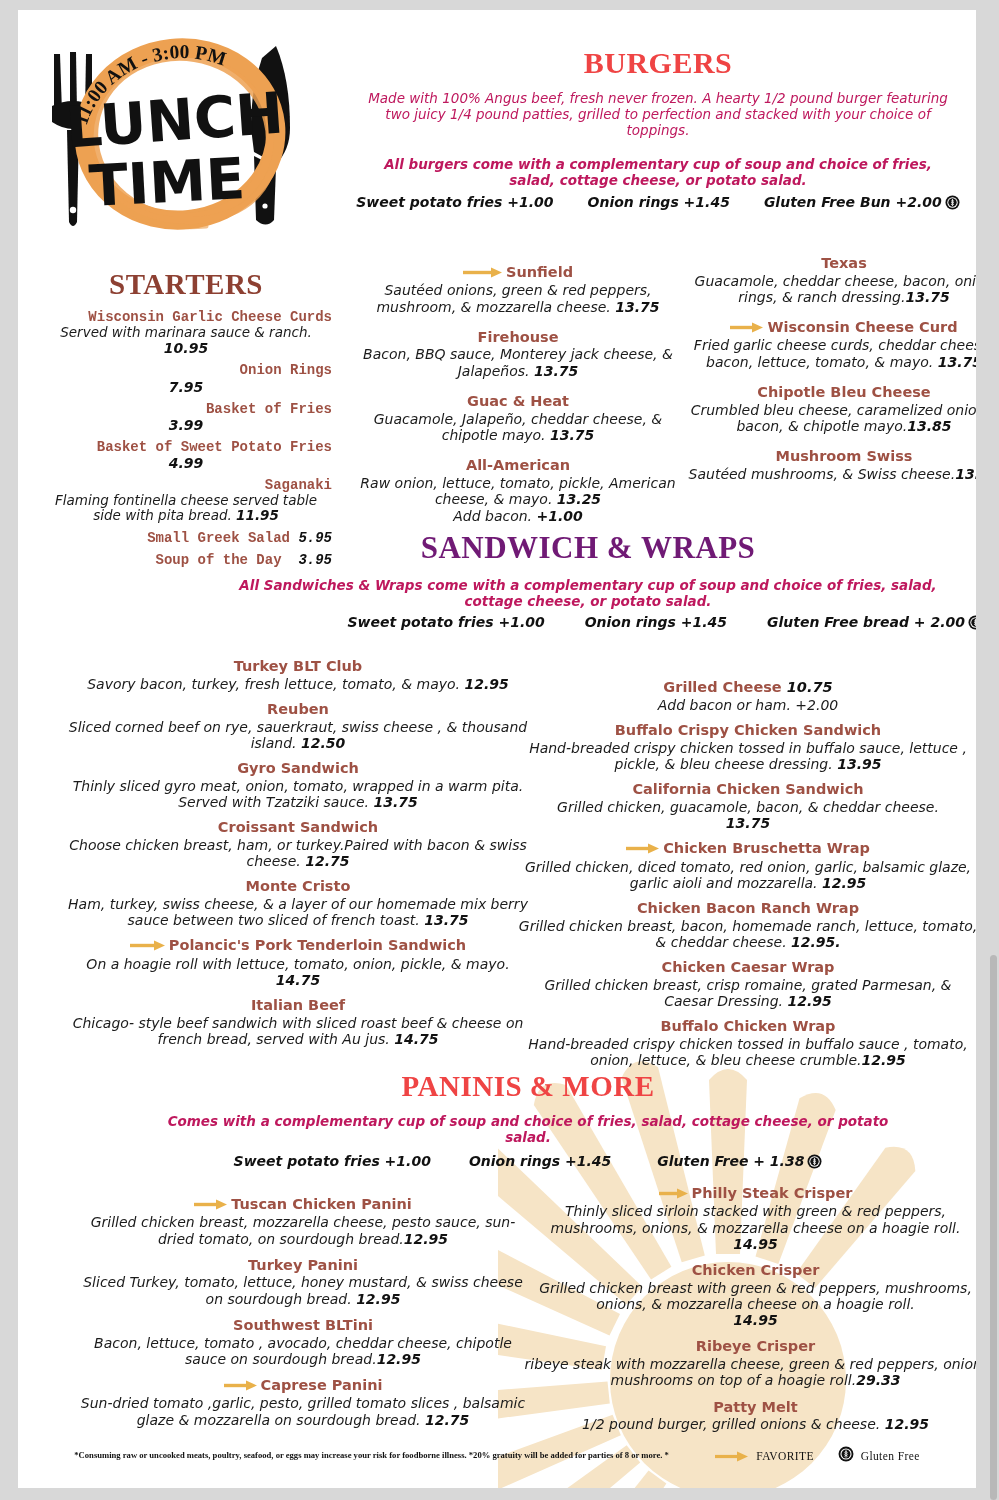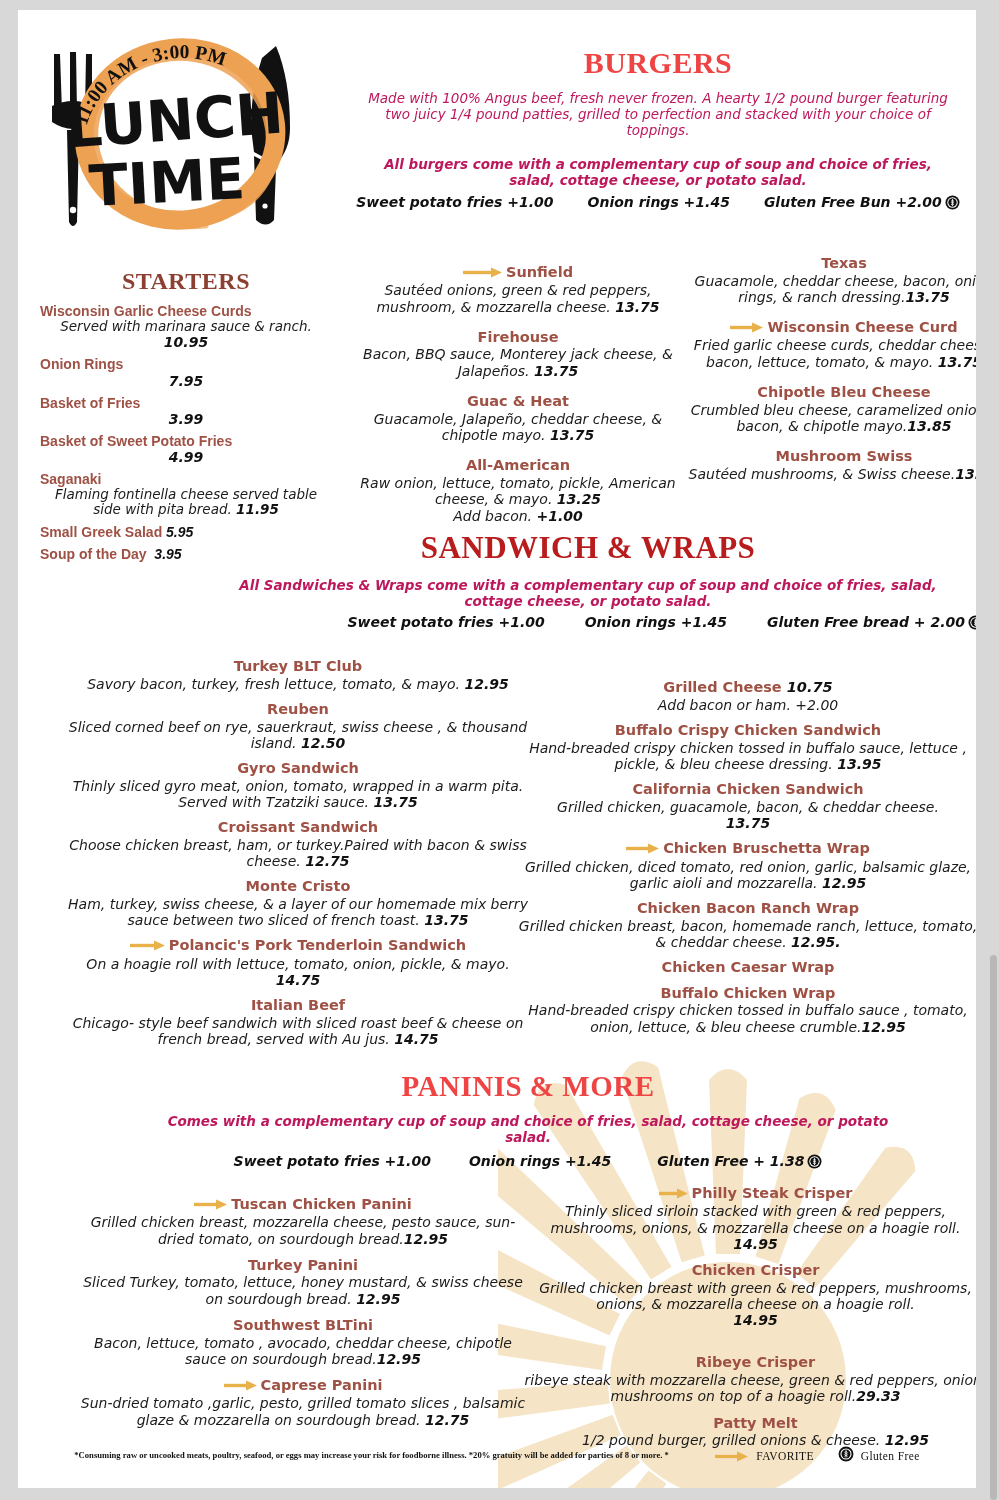--- a/index.html
+++ b/index.html
@@ -25,21 +25,21 @@
   
   .logo{position:absolute;left:22px;top:14px;width:270px;height:225px;z-index:3;}
   .logo svg{display:block;}
   
   .sec-head{
     font-family:"Liberation Serif",serif;
     font-weight:bold;text-align:center;letter-spacing:.5px;
   }
   .gold{color:#ef4444;}
   .maroon{color:#8d4032;}
-  .brown-head{color:#b91c1c;}
+  .brown-head{color:#701a75;}
   .item-name{color:#9e5144;font-weight:bold;font-size:14.5px;line-height:1.15;text-align:center;font-family:"DejaVu Sans",sans-serif;}
   .item-desc{color:#1b1b1b;font-style:italic;font-size:14px;line-height:1.16;text-align:center;font-family:"DejaVu Sans",sans-serif;}
   .price{font-weight:bold;font-style:italic;color:#111;}
   .blurb{
     color:#be185d;font-style:italic;font-size:13.5px;line-height:1.2;text-align:center;
     font-family:"DejaVu Sans",sans-serif;
   }
   .blurb.b{font-weight:bold;}
   .addons{font-weight:bold;font-style:italic;font-size:14px;color:#111;text-align:center;font-family:"DejaVu Sans",sans-serif;}
   .addons span{display:inline-block;}
@@ -48,23 +48,23 @@
   .fav-arrow{
     display:inline-block;vertical-align:middle;margin-right:3px;
   }
   
   .gf{display:inline-block;vertical-align:-3px;margin-left:3px;}
   
   .block{position:absolute;z-index:2;}
   .item{margin-bottom:8px;}
   .item .item-name{margin:0;}
   .item .item-desc{margin:1px 0 0 0;}
-  .starters-title{font-size:24px;}
+  .starters-title{font-size:29px;}
   .starters-item{margin-bottom:6px;}
-  .starters-name{color:#9e5144;font-weight:bold;font-size:14px;text-align:left;font-family:Liberation Sans, sans-serif;line-height:1.15;}
+  .starters-name{color:#9e5144;font-weight:bold;font-size:14px;text-align:right;font-family:Liberation Mono, monospace;line-height:1.15;}
   .starters-desc{color:#1b1b1b;font-style:italic;font-size:13.5px;text-align:center;font-family:"DejaVu Sans",sans-serif;line-height:1.14;}
   .starters-price{font-weight:bold;font-style:italic;font-size:14px;text-align:center;color:#111;font-family:"DejaVu Sans",sans-serif;}
   .footer{
     position:absolute;left:0;right:0;bottom:24px;z-index:4;
     text-align:center;
   }
   .footer-note{
     font-family:"Liberation Serif",serif;font-weight:bold;font-size:8.6px;color:#111;
     display:inline-block;vertical-align:middle;
   }
@@ -319,20 +319,21 @@
               <path d="M22,0.5 L33,5.5 L22,10.5 Z" fill="#e9b14a"></path>
             </svg></span><span>Chicken Bruschetta Wrap</span></div>
       <div class="item-desc"><span>Grilled chicken, diced tomato, red onion, garlic, balsamic glaze, garlic aioli and mozzarella.</span> <span class="price">12.95</span></div>
     </div>
     <div class="item" style="margin-bottom:9px;">
       <div class="item-name">Chicken Bacon Ranch Wrap</div>
       <div class="item-desc"><span>Grilled chicken breast, bacon, homemade ranch, lettuce, tomato, &amp; cheddar cheese.</span> <span class="price">12.95.</span></div>
     </div>
     <div class="item" style="margin-bottom:9px;">
       <div class="item-name">Chicken Caesar Wrap</div>
+      <div class="item-desc"><span>Grilled chicken breast, crisp romaine, grated Parmesan, &amp; Caesar Dressing.</span> <span class="price">12.95</span></div>
     </div>
     <div class="item">
       <div class="item-name">Buffalo Chicken Wrap</div>
       <div class="item-desc"><span>Hand-breaded crispy chicken tossed in buffalo sauce , tomato, onion, lettuce, &amp; bleu cheese crumble.</span><span class="price">12.95</span></div>
     </div>
   </div>
 
   <div class="block" style="left:115px;top:1060px;width:790px;">
     <div class="sec-head gold" style="font-size:29px;">PANINIS &amp; MORE</div>
     <div class="blurb b" style="margin-top:10px;padding:0 22px;">Comes with a complementary cup of soup and choice of fries, salad, cottage cheese, or potato salad.</div>
@@ -372,21 +373,21 @@
   </div>
 
   <div class="block" style="left:505px;top:1175px;width:465px;">
     <div class="item" style="margin-bottom:10px;">
       <div class="item-name"><span class="fav-arrow"><svg width="30" height="11" viewBox="0 0 30 11">
               <path d="M0,5.5 L20,5.5" stroke="#e9b14a" stroke-width="3.4" fill="none"></path>
               <path d="M18,0.5 L29,5.5 L18,10.5 Z" fill="#e9b14a"></path>
             </svg></span><span>Philly Steak Crisper</span></div>
       <div class="item-desc"><span>Thinly sliced sirloin stacked with green &amp; red peppers, mushrooms, onions, &amp; mozzarella cheese on a hoagie roll.</span><br><span class="price">14.95</span></div>
     </div>
-    <div class="item" style="margin-bottom:26px;">
+    <div class="item" style="margin-bottom:10px;">
       <div class="item-name">Chicken Crisper</div>
       <div class="item-desc"><span>Grilled chicken breast with green &amp; red peppers, mushrooms, onions, &amp; mozzarella cheese on a hoagie roll.</span><br><span class="price">14.95</span></div>
     </div>
     <div class="item" style="margin-bottom:10px;">
       <div class="item-name">Ribeye Crisper</div>
       <div class="item-desc"><span>ribeye steak with mozzarella cheese, green &amp; red peppers, onion, mushrooms on top of a hoagie roll.</span><span class="price">29.33</span></div>
     </div>
     <div class="item">
       <div class="item-name">Patty Melt</div>
       <div class="item-desc"><span>1/2 pound burger, grilled onions &amp; cheese.</span> <span class="price">12.95</span></div>

